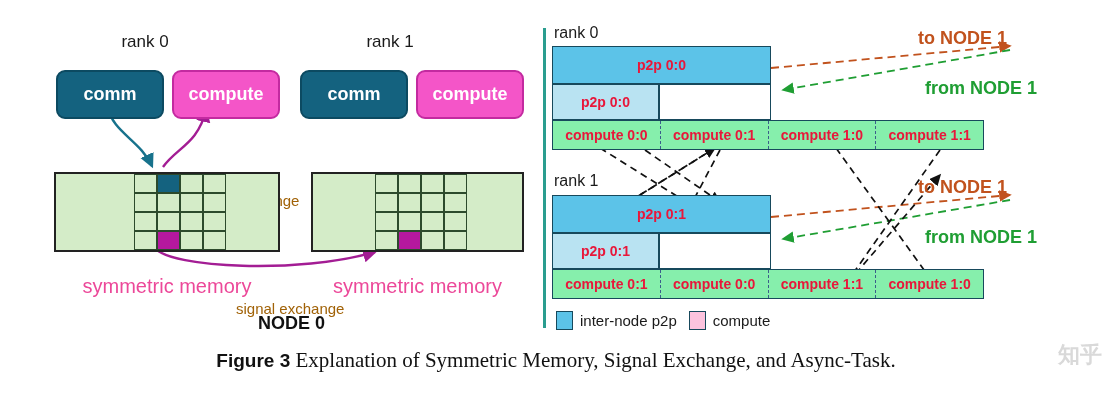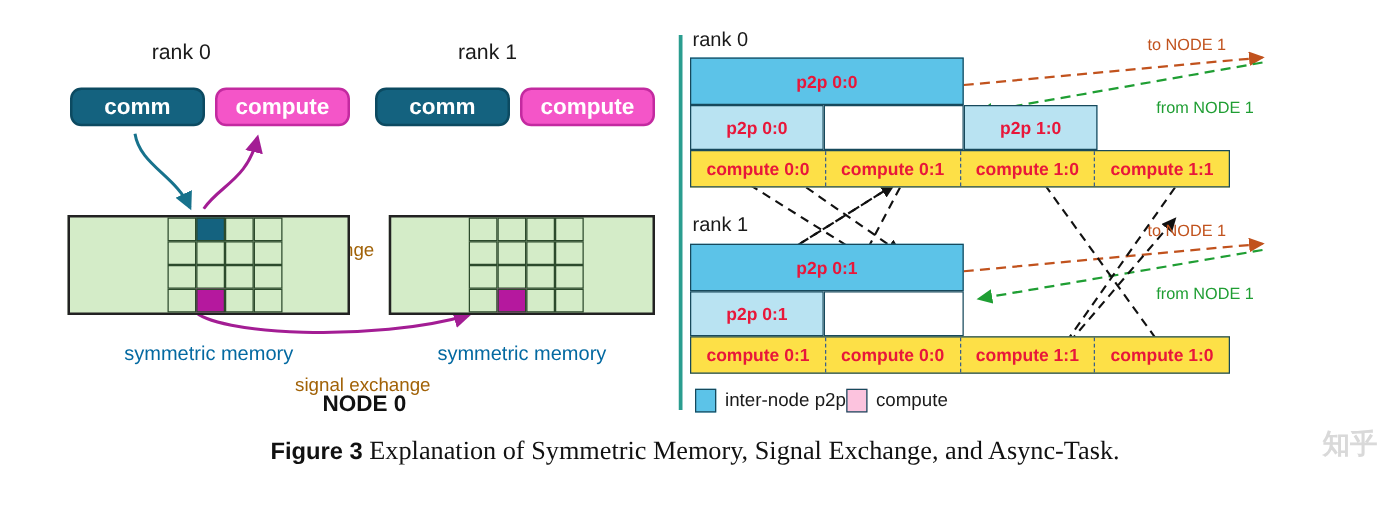--- a/index.html
+++ b/index.html
@@ -26,21 +26,21 @@
     position: absolute;
     font-size: 17px;
     color: #1a1a1a;
     font-weight: 400;
     text-align: center;
     white-space: nowrap;
   }
 
   .proc-box {
     position: absolute;
-    height: 31px;
+    height: 49px;
     border-radius: 9px;
     display: flex;
     align-items: center;
     justify-content: center;
     font-size: 18px;
     font-weight: 700;
     color: #ffffff;
     box-sizing: border-box;
   }
   .proc-box.comm {
@@ -69,22 +69,22 @@
   .mem-cell {
     border: 1px solid #2c4a2c;
     box-sizing: border-box;
     background: transparent;
   }
   .mem-cell.teal { background: #14627f; }
   .mem-cell.magenta { background: #b5189e; }
 
   .mem-caption {
     position: absolute;
-    font-size: 16px;
-    color: #0369a1;
+    font-size: 20px;
+    color: #ec4899;
     text-align: center;
     white-space: nowrap;
   }
 
   .node-label {
     position: absolute;
     font-size: 18px;
     font-weight: 700;
     color: #111111;
     white-space: nowrap;
@@ -141,51 +141,52 @@
   }
   .tl-bar.inter { background: #5cc3e8; }
   .tl-bar.intra { background: #b9e3f2; }
   .tl-bar.empty { background: #ffffff; color: transparent; }
 
   .compute-row {
     position: absolute;
     display: flex;
     box-sizing: border-box;
     border: 1.5px solid #17495c;
-    background: #fde047;
+    background: #86efac;
   }
   .compute-seg {
     flex: 1 1 0;
     height: 100%;
     display: flex;
     align-items: center;
     justify-content: center;
     font-size: 14px;
     font-weight: 700;
     color: #e8173a;
     white-space: nowrap;
     border-right: 1.5px dashed #3a5f8a;
     box-sizing: border-box;
   }
   .compute-seg:last-child { border-right: none; }
 
   .node-flow-label {
     position: absolute;
-    font-size: 13px;
-    font-weight: 400;
+    font-size: 18px;
+    font-weight: 700;
     white-space: nowrap;
   }
   .node-flow-label.to { color: #c1521d; }
   .node-flow-label.from { color: #1f9e33; }
 
   
   #legend {
     position: absolute;
     left: 16px; bottom: 2px;
     display: flex;
+    gap: 12px;
     font-size: 15px;
     color: #1a1a1a;
   }
   .legend-item {
     display: flex;
     align-items: center;
     gap: 7px;
     white-space: nowrap;
   }
   .legend-swatch {
@@ -358,21 +359,20 @@
     <path d="M400,130 L300,272" fill="none" stroke="#111111" stroke-width="1.7" stroke-dasharray="7,5" marker-end="url(#arrow-black)"></path>
     <path d="M300,272 L400,155" fill="none" stroke="#111111" stroke-width="1.7" stroke-dasharray="7,5" marker-end="url(#arrow-black)"></path>
   </svg>
 
   <div class="rank-row-label" style="left:14px; top:4px;">rank 0</div>
 
   <div class="tl-bar inter" style="left:12px; top:26px; width:219px; height:38px;">p2p 0:0</div>
 
   <div class="tl-bar intra" style="left:12px; top:64px; width:107px; height:36px;">p2p 0:0</div>
   <div class="tl-bar empty" style="left:119px; top:64px; width:112px; height:36px;"></div>
-  <div class="tl-bar intra" style="left:231px; top:64px; width:107px; height:36px;">p2p 1:0</div>
 
   <div class="compute-row" style="left:12px; top:100px; width:432px; height:30px;">
     <div class="compute-seg">compute 0:0</div>
     <div class="compute-seg">compute 0:1</div>
     <div class="compute-seg">compute 1:0</div>
     <div class="compute-seg">compute 1:1</div>
   </div>
 
   <div class="node-flow-label to" style="left:378px; top:8px;">to NODE 1</div>
   <div class="node-flow-label from" style="left:385px; top:58px;">from NODE 1</div>

